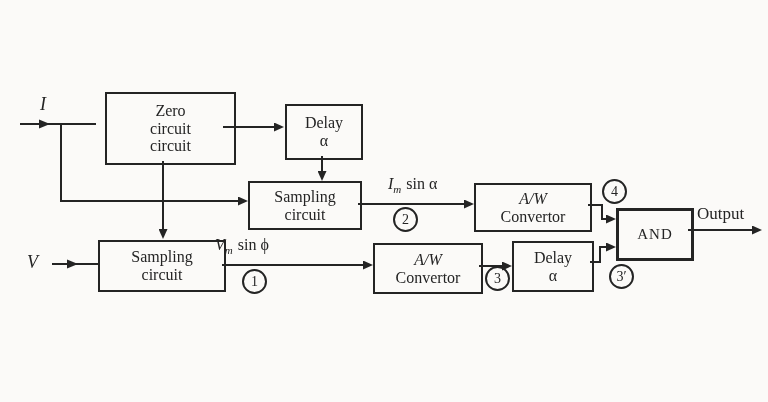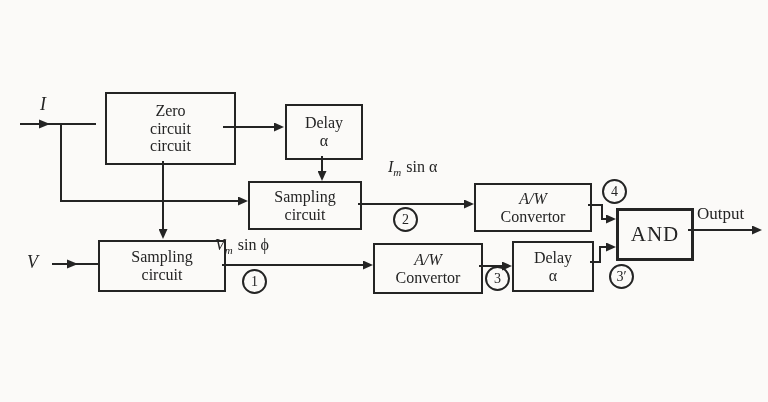--- a/index.html
+++ b/index.html
@@ -11,21 +11,21 @@
     overflow:hidden;
   }
   .wires{position:absolute;left:0;top:0}
   .wires .w{stroke:var(--ink,#242424);stroke-width:2;fill:none}
   .wires .ah{fill:var(--ink,#242424);stroke:none}
   .box{
     position:absolute;border:2px solid var(--ink,#242424);
     display:flex;flex-direction:column;align-items:center;justify-content:center;
     text-align:center;font-size:16px;line-height:1.1;background:transparent;
   }
-  .box.and{font-size:21px;letter-spacing:1px;border-width:3px}
+  .box.and{font-size:15px;letter-spacing:1px;border-width:3px}
   .it{font-style:italic}
   .node{
     position:absolute;width:21px;height:21px;border:2px solid var(--ink,#242424);
     border-radius:50%;display:flex;align-items:center;justify-content:center;
     font-size:14px;line-height:1;background:transparent;
   }
   .lbl{position:absolute;font-size:18px;white-space:nowrap}
   .sig{position:absolute;font-size:16px;white-space:nowrap}
   .sig sub{font-size:11px;font-style:italic}
   .sig .rest{margin-left:5px}
@@ -107,21 +107,21 @@
   </div>
 
   <div class="box and" style="left:616px;top:208px;width:72px;height:47px">
     <span>AND</span>
   </div>
 
   <div class="lbl it" style="left:40px;top:94px">I</div>
 
   <div class="lbl it" style="left:27px;top:252px">V</div>
 
-  <div class="sig" style="left:388px;top:158px">
+  <div class="sig" style="left:388px;top:175px">
     <span class="it">I</span><sub>m</sub><span class="rest">sin α</span>
   </div>
 
   <div class="sig" style="left:215px;top:236px">
     <span class="it">V</span><sub>m</sub><span class="rest">sin ϕ</span>
   </div>
 
   <div class="out-lbl" style="left:697px;top:204px">Output</div>
 
   <div class="node" style="left:242px;top:269px">

